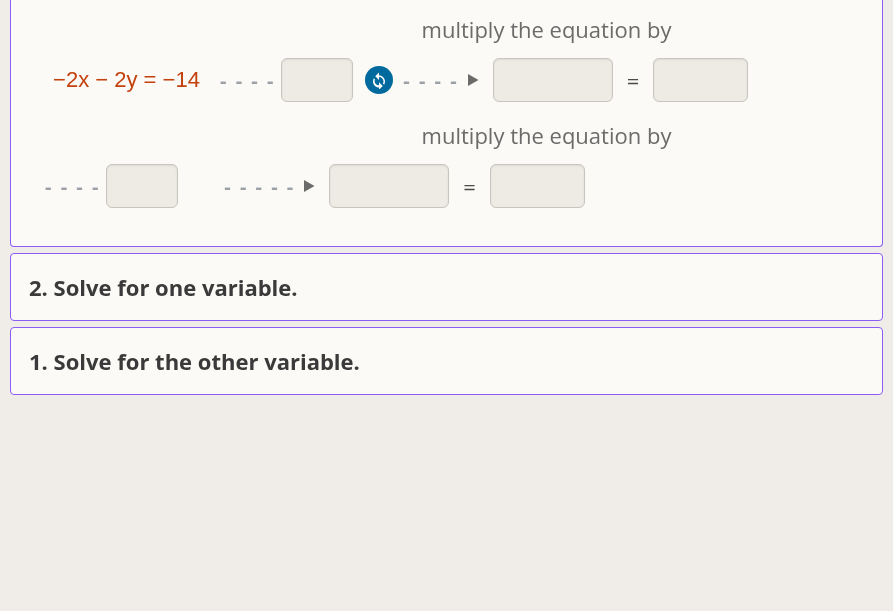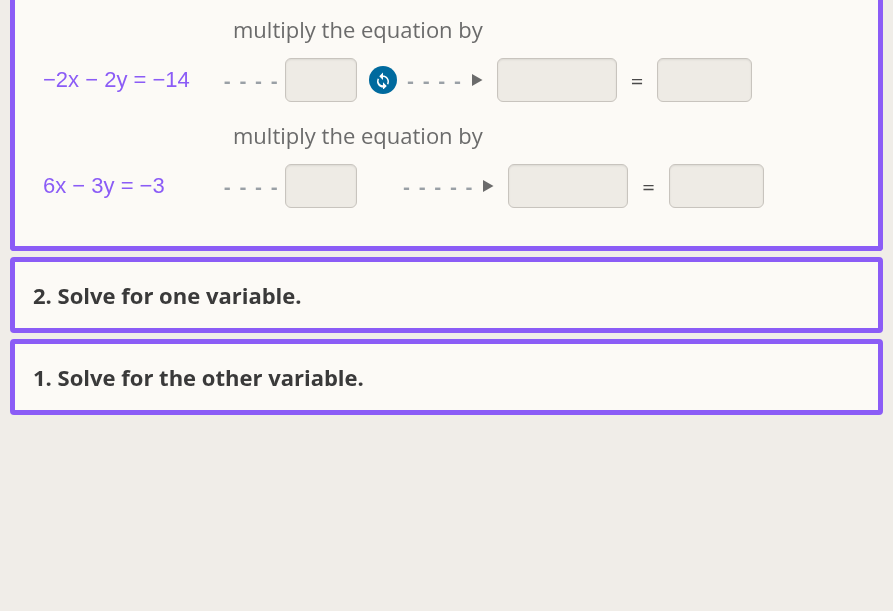--- a/index.html
+++ b/index.html
@@ -6,21 +6,21 @@
     body {
       font-family: -apple-system, 'Segoe UI', 'Open Sans', Arial, sans-serif;
       background: #f0ede8;
       width: 893px;
       height: 611px;
       overflow: hidden;
       color: #4a4a4a;
     }
     .section {
       background: #fcfaf6;
-      border: 5px solid #8b5cf6;
+      border: 1px solid #8b5cf6;
       border-radius: 4px;
       margin: 6px 10px;
       padding: 14px 18px;
     }
     .section.main {
       margin-top: -4px;
       border-top-left-radius: 0;
       border-top-right-radius: 0;
       border-top: 2px solid #d2cec8;
       padding: 6px 18px 20px 18px;
@@ -28,35 +28,35 @@
     .header-line {
       color: #6b6b6b;
       font-size: 22px;
       margin-bottom: 18px;
       padding-left: 22px;
     }
     .header-line b { color: #333; font-weight: 700; font-style: italic; }
     .instruction {
       color: #6b6b6b;
       font-size: 22px;
-      text-align: left;
+      text-align: center;
       padding-left: 200px;
       margin: 10px 0 14px 0;
     }
     .row {
       display: flex;
       align-items: center;
       margin: 8px 0 18px 0;
       padding-left: 10px;
     }
     .eq {
-      color: #8b5cf6;
+      color: #c2410c;
       font-size: 22px;
       width: 175px;
-      text-align: left;
+      text-align: center;
       font-family: Arial, sans-serif;
     }
     .dashes {
       color: #9aa0a6;
       font-size: 20px;
       letter-spacing: 2px;
       margin: 0 6px;
       font-weight: bold;
     }
     .input-box {
@@ -122,21 +122,20 @@
         </svg>
     </span>
     <span class="input-box med"></span>
     <span class="equals">=</span>
     <span class="input-box med2"></span>
   </div>
 
   <div class="instruction">multiply the equation by</div>
 
   <div class="row">
-    <span class="eq">6x − 3y = −3</span>
     <span class="dashes">- - - -</span>
     <span class="input-box small"></span>
     <span style="width:40px"></span>
     <span class="dashes">- - - - -</span>
     <span class="arrow-head">
       <svg viewBox="0 0 24 24">
           <path d="M4 4l14 8L4 20z"></path>
         </svg>
     </span>
     <span class="input-box med"></span>

